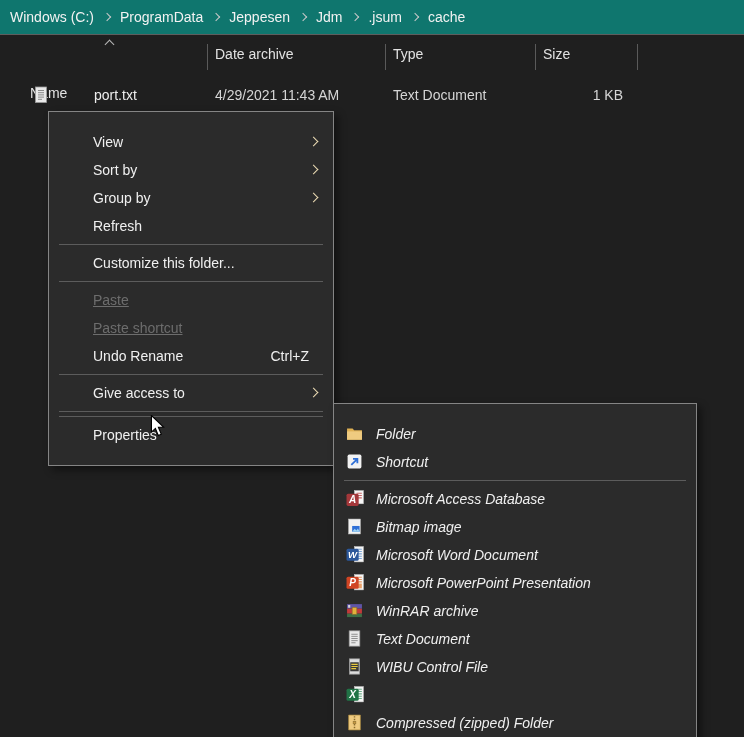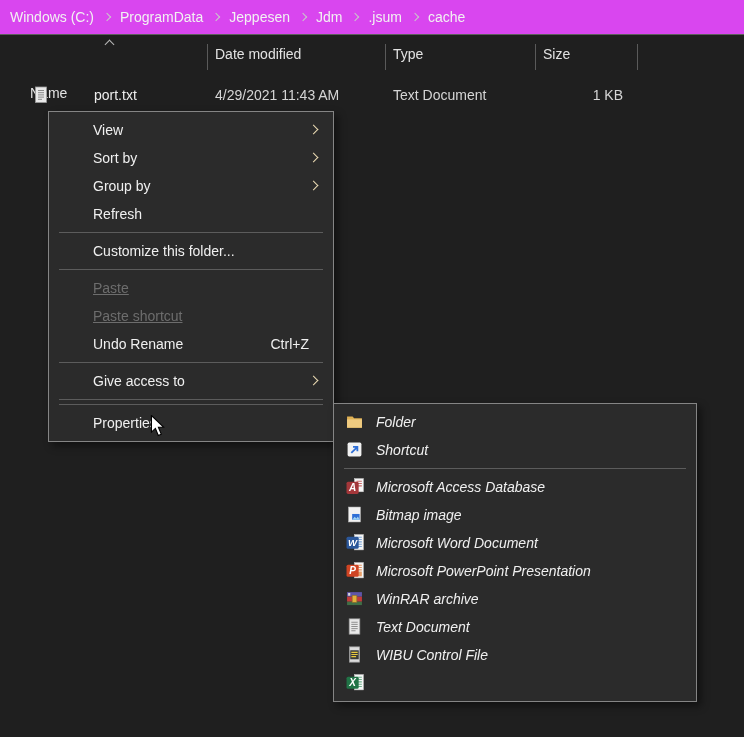--- a/index.html
+++ b/index.html
@@ -7,21 +7,21 @@
   body {
     position:relative; width:744px; height:737px;
     background:#1f1f1f; overflow:hidden;
     font-family:"Liberation Sans", sans-serif;
     color:#f0f0f0; font-size:14px;
     -webkit-font-smoothing:antialiased;
   }
   
   .topbar {
     position:absolute; left:0; top:0; width:744px; height:35px;
-    background:#d946ef; border-bottom:1px solid #5e5e5e;
+    background:#0f766e; border-bottom:1px solid #5e5e5e;
     display:flex; align-items:center; padding-left:10px;
   }
   .crumb { color:#f2f2f2; cursor:default; white-space:nowrap; }
   .bc-chev {
     display:inline-block; width:6px; height:6px;
     border-top:1.4px solid #c9c9c9; border-right:1.4px solid #c9c9c9;
     transform:rotate(45deg); margin:0 10px 1px 10px;
   }
   
   .headers { position:absolute; left:0; top:38px; width:744px; height:32px; }
@@ -32,21 +32,21 @@
     border-top:1.4px solid #b9b9b9; border-left:1.4px solid #b9b9b9;
     transform:rotate(45deg);
   }
   
   .filerow { position:absolute; left:16px; top:82px; width:712px; height:28px; }
   .fcell { position:absolute; top:5px; color:#d6d6d6; }
   .ficon { position:absolute; left:17px; top:4px; }
   
   .menu {
     position:absolute; background:#2b2b2b; border:1px solid #858585;
-    padding:4px 0; box-shadow:4px 4px 8px rgba(0,0,0,0.45);
+    padding:16px 0; box-shadow:4px 4px 8px rgba(0,0,0,0.45);
   }
   .ctx { left:48px; top:111px; width:286px; }
   .sub { left:333px; top:403px; width:364px;font-style:italic; }
   .mi {
     position:relative; height:28px; line-height:28px;
     padding-left:44px; color:#f0f0f0; cursor:default; white-space:nowrap;
   }
   .mi.hl { background:#3f3f3f; }
   .mi.dis { color:#6d6d6d;text-decoration:underline; }
   .msep { height:1px; background:#5c5c5c; margin:4px 10px; }
@@ -78,21 +78,21 @@
   <span class="crumb">Jdm</span>
   <span class="bc-chev"></span>
   <span class="crumb">.jsum</span>
   <span class="bc-chev"></span>
   <span class="crumb">cache</span>
 </div>
 
 <div class="headers">
   <span class="sortchev"></span>
   <span class="hcell" style="left:30px;margin-top:39px;">Name</span>
-  <span class="hcell" style="left:215px;">Date modified</span>
+  <span class="hcell" style="left:215px;">Date archive</span>
   <span class="hcell" style="left:393px;">Type</span>
   <span class="hcell" style="left:543px;">Size</span>
   <span class="hsep" style="left:207px;"></span>
   <span class="hsep" style="left:385px;"></span>
   <span class="hsep" style="left:535px;"></span>
   <span class="hsep" style="left:637px;"></span>
 </div>
 
 <div class="filerow">
   <span class="ficon">
@@ -248,19 +248,29 @@
   <div class="smi">
     <span class="smi-icon">
       <svg width="19" height="17" viewBox="0 0 18 16">
         <rect x="8" y="0.5" width="8.5" height="14.5" fill="#f5f5f5" stroke="#c9c9c9" stroke-width="0.5"></rect>
         <path d="M10 3h5M10 5.2h5M10 7.4h5M10 9.6h5M10 11.8h5" stroke="#6db08a" stroke-width="1" fill="none"></path>
         <rect x="0.5" y="2.5" width="11.5" height="11.5" rx="1.5" fill="#217346"></rect>
         <text x="6.2" y="11.6" text-anchor="middle" font-size="9.5" font-weight="bold" fill="#ffffff" font-family="Liberation Sans, sans-serif">X</text>
       </svg>
     </span>
   </div>
+  <div class="smi">
+    <span class="smi-icon">
+      <svg width="17" height="17" viewBox="0 0 16 16">
+        <path d="M2.5 1h11v14h-11z" fill="#efcb80" stroke="#b38f3e" stroke-width="0.6"></path>
+        <path d="M8 2v12" stroke="#8a6d2f" stroke-width="1.4" stroke-dasharray="1.4 1.1"></path>
+        <rect x="6.7" y="7" width="2.6" height="2.2" fill="#c79b43" stroke="#8a6d2f" stroke-width="0.5"></rect>
+      </svg>
+    </span>
+    <span>Compressed (zipped) Folder</span>
+  </div>
 </div>
 
 <div class="cursor">
   <svg width="15" height="22" viewBox="0 0 13 20">
     <path d="M1 0.5 L1 15.5 L4.6 12.2 L7.2 18.6 L9.9 17.4 L7.3 11.2 L12 11 Z" fill="#ffffff" stroke="#000000" stroke-width="1"></path>
   </svg>
 </div>
 
 </body></html>

